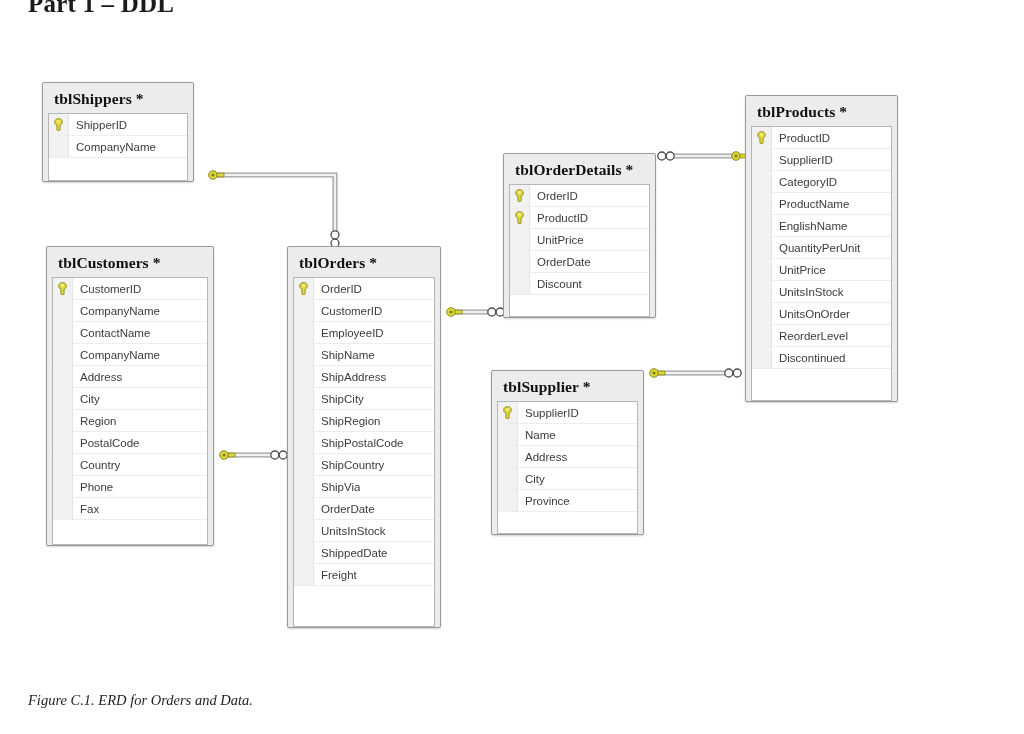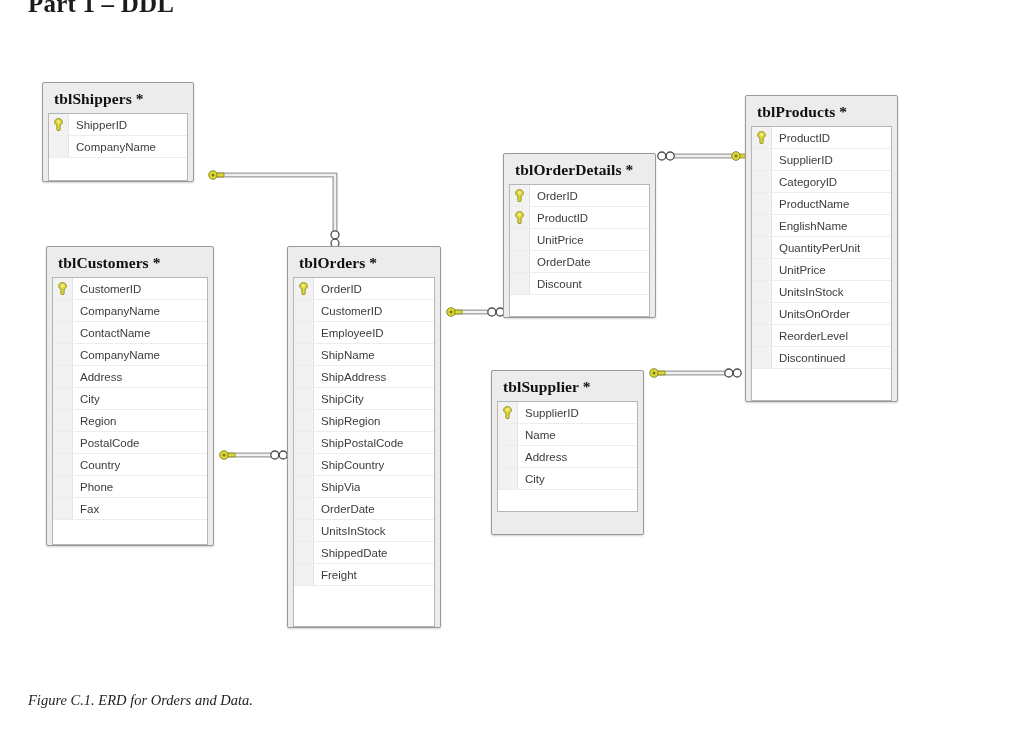--- a/index.html
+++ b/index.html
@@ -394,20 +394,24 @@
             <div class="field-name">Name</div>
           </div>
           <div class="field-row">
             <div class="field-gutter"></div>
             <div class="field-name">Address</div>
           </div>
           <div class="field-row">
             <div class="field-gutter"></div>
             <div class="field-name">City</div>
           </div>
+          <div class="field-row">
+            <div class="field-gutter"></div>
+            <div class="field-name">Province</div>
+          </div>
           <div class="field-row field-filler" style="height: 21px;">
             <div class="field-gutter"></div>
           </div>
         </div>
       </div>
       <div class="entity" style="left: 745px; top: 95px; width: 153px; height: 307px;">
         <div class="entity-title">tblProducts *</div>
         <div class="field-list">
           <div class="field-row">
             <div class="field-gutter">

